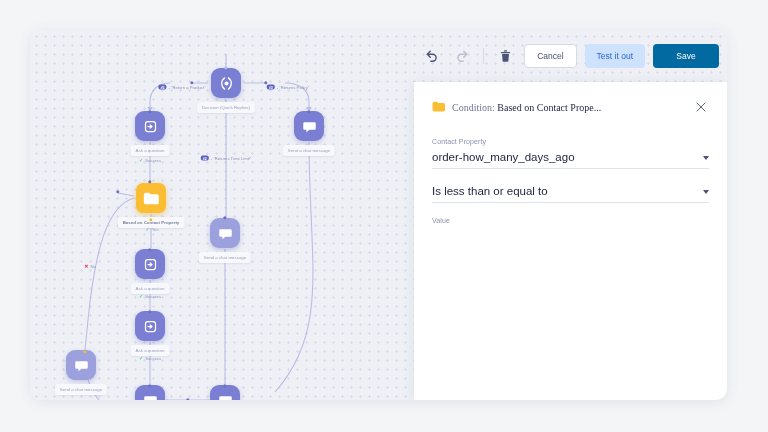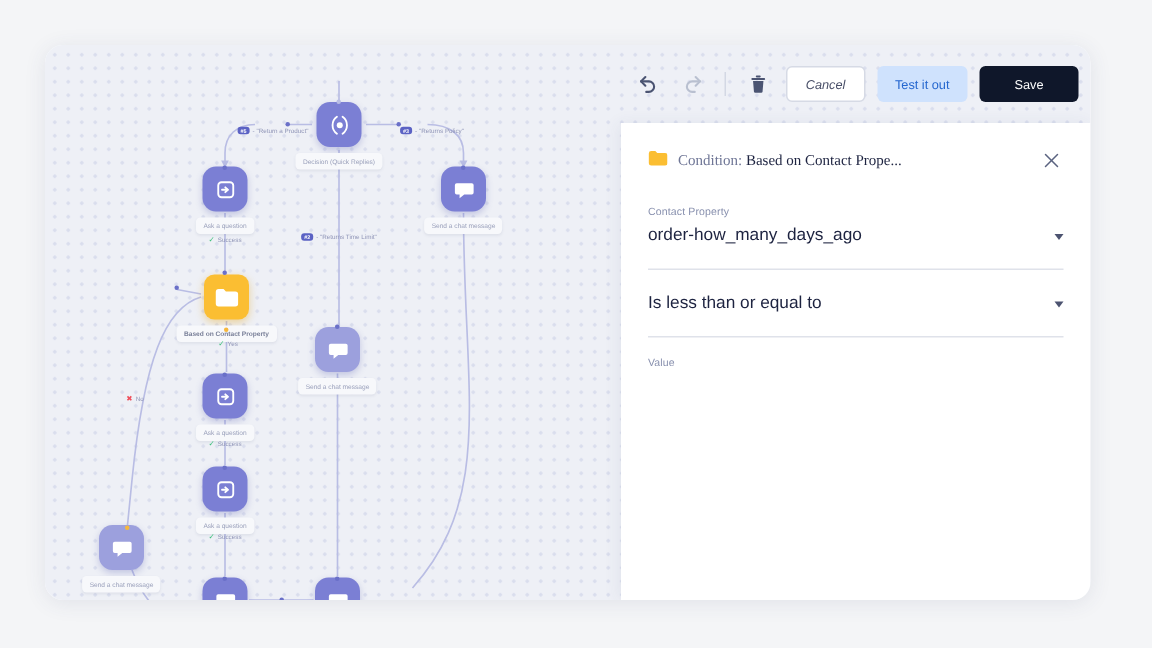--- a/index.html
+++ b/index.html
@@ -80,23 +80,23 @@
   #toolbar .icon-btn{
     width:22px;height:22px; display:flex;align-items:center;justify-content:center;
     cursor:pointer; background:none;border:none;
   }
   #toolbar .divider{ width:1px;height:16px;background:#d3d8e4; margin:0 2px; }
   .btn{
     height:24px; border-radius:4px; font-size:8.5px;
     display:flex;align-items:center;justify-content:center;
     cursor:pointer; padding:0 12px; white-space:nowrap;
   }
-  #cancel-button{ background:#fff;border:1px solid #d6dae5;color:#4a5069;font-style:italic; }
+  #cancel-button{ background:#fff;border:1px solid #d6dae5;color:#4a5069; }
   #test-button{ background:#cfe2fd;border:none;color:#2466cf; }
-  #save-button{ background:#0f172a;border:none;color:#fff; min-width:66px;}
+  #save-button{ background:#0369a1;border:none;color:#fff; min-width:66px;}
 
   
   #side-panel{
     position:absolute; right:0; top:52px;
     width:313px; height:318px;
     background:#fff;
     box-shadow:-2px 0 10px rgba(60,70,110,.07);
     padding:0 18px;
   }
   #panel-header{
@@ -106,21 +106,21 @@
   #panel-header .folder-ic{ flex:0 0 auto; }
   #panel-title{ font-size:10px; flex:1; white-space:nowrap; overflow:hidden;font-family:Liberation Serif, serif; }
   #panel-title .lead{ color:#6f7696; }
   #panel-title .main{ color:#1d2340; }
   #close-button{ cursor:pointer; padding:2px; line-height:0; }
 
   .field{ margin-top:14px; }
   .field .lbl{ font-size:7px; color:#8890ae; letter-spacing:.1px; }
   .field .row{
     display:flex;align-items:flex-end;justify-content:space-between;
-    border-bottom:1px solid #dfe2ea; padding:6px 0 16px;
+    border-bottom:1px solid #dfe2ea; padding:6px 0 5px;
   }
   .field .val{ font-size:11.5px; color:#1d2340; }
   .field .caret{ width:0;height:0;border-left:3.5px solid transparent;
     border-right:3.5px solid transparent;border-top:4px solid #4c5370; margin-bottom:3px;}
   .field.focused .row{ border-bottom:2px solid #1a73e8; }
   .field.nolabel{ margin-top:10px; }
 </style>
 </head>
 <body>
 

